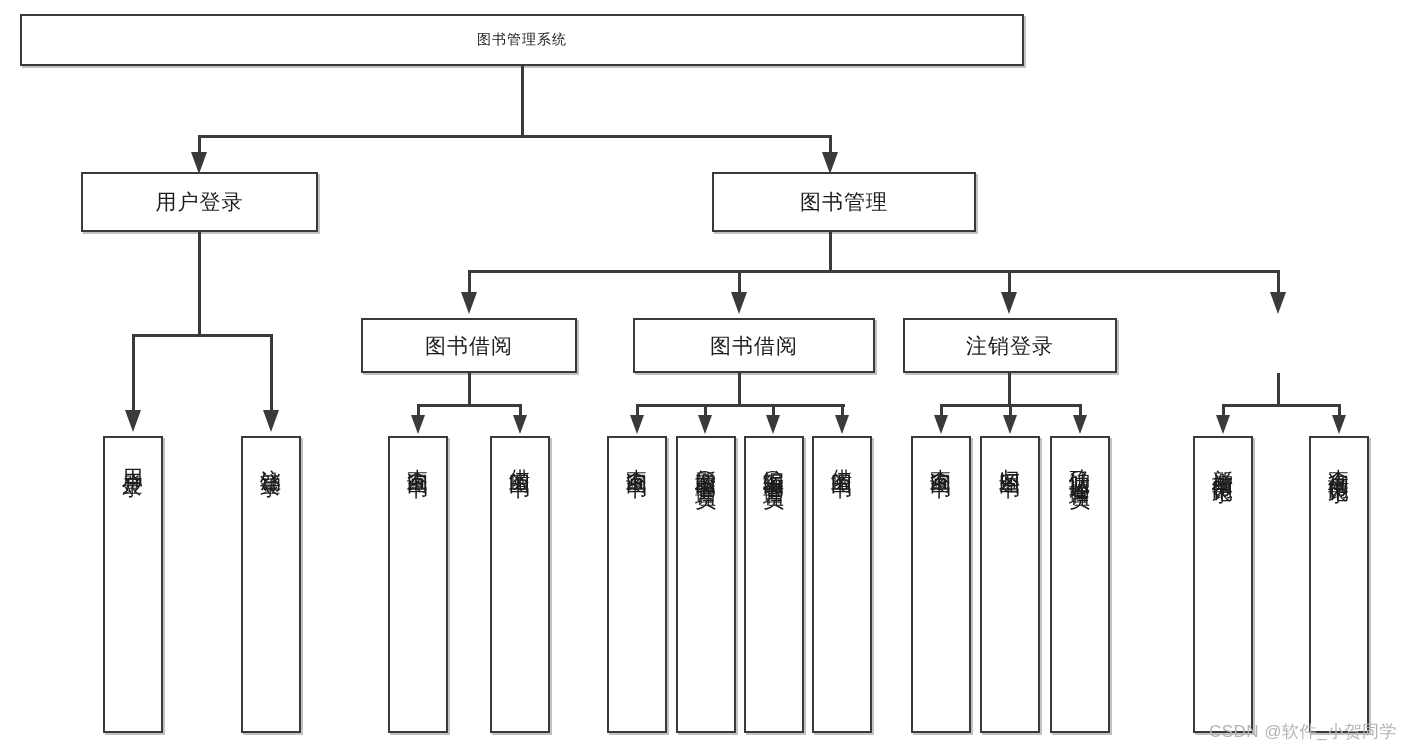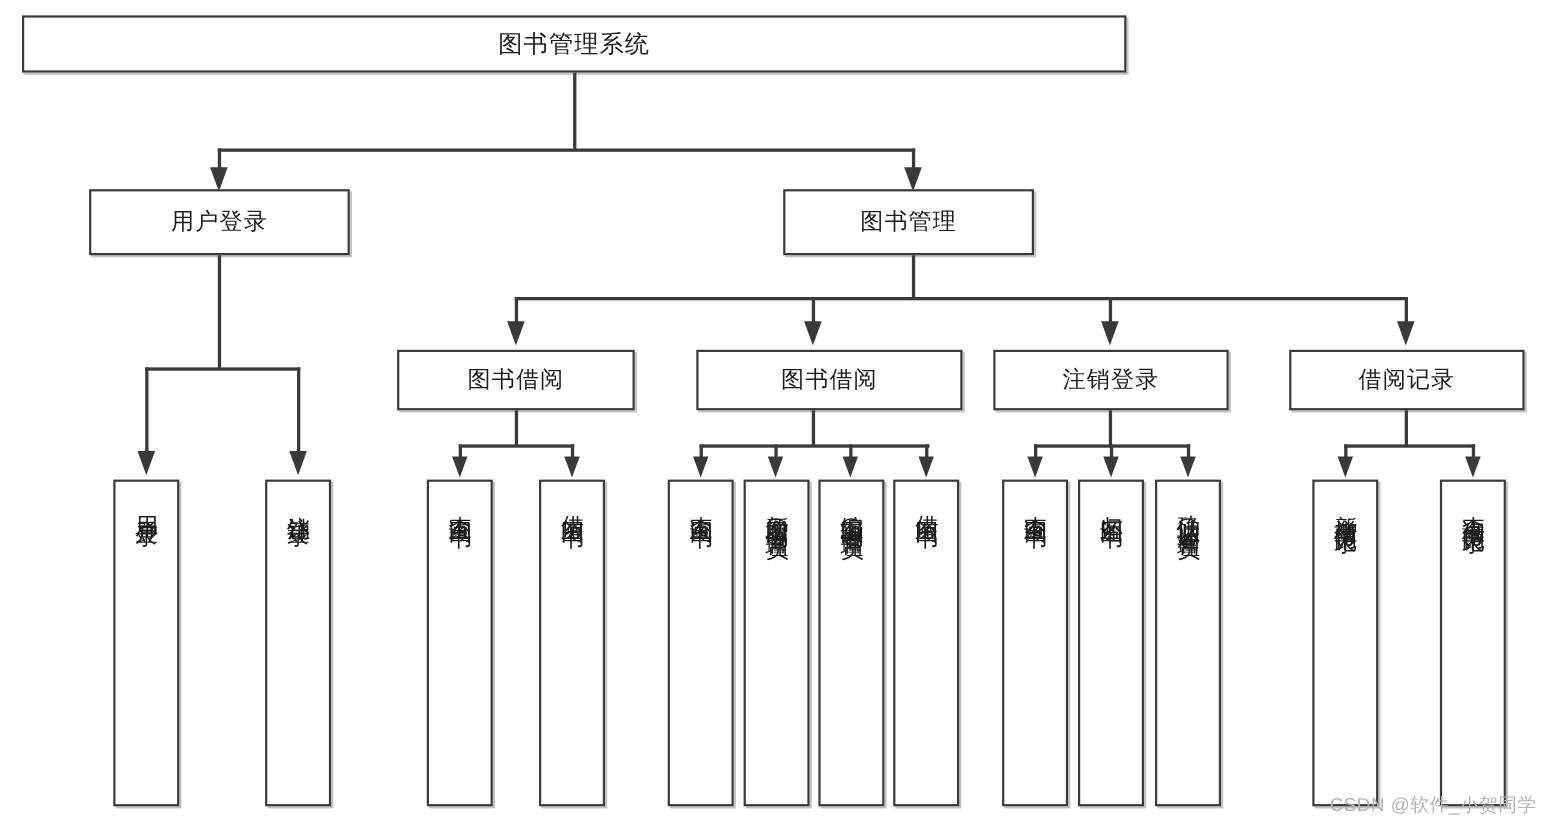--- a/index.html
+++ b/index.html
@@ -29,21 +29,21 @@
     align-items: center;
     justify-content: center;
     color: #1c1c1c;
     letter-spacing: 1px;
   }
   .node.h {
     font-size: 21px;
     line-height: 1.1;
   }
   .node.root {
-    font-size: 22px;
+    font-size: 14px;
   }
   
   .node.v {
     font-size: 21px;
     align-items: flex-start;
     justify-content: center;
     padding-top: 14px;
   }
   .node.v .vtext {
     writing-mode: vertical-rl;
@@ -101,21 +101,21 @@
   <div class="line vert" style="left:198px; top:135px; width:3px; height:27px;"></div>
   <div class="arrow" style="left:191px; top:152px;"></div>
 
   <div class="line vert" style="left:829px; top:135px; width:3px; height:27px;"></div>
   <div class="arrow" style="left:822px; top:152px;"></div>
 
   <div class="node h" style="left:81px; top:172px; width:237px; height:60px;">
     <span>用户登录</span>
   </div>
 
-  <div class="node h" style="left:712px; top:172px; width:228px; height:60px;">
+  <div class="node h" style="left:712px; top:172px; width:264px; height:60px;">
     <span>图书管理</span>
   </div>
 
   <div class="line vert" style="left:198px; top:232px; width:3px; height:104px;"></div>
   <div class="line horz" style="left:132px; top:334px; width:141px; height:3px;"></div>
   <div class="line vert" style="left:132px; top:334px; width:3px; height:81px;"></div>
   <div class="arrow" style="left:125px; top:410px;"></div>
   <div class="line vert" style="left:270px; top:334px; width:3px; height:81px;"></div>
   <div class="arrow" style="left:263px; top:410px;"></div>
 
@@ -135,23 +135,20 @@
   <div class="arrow" style="left:1270px; top:292px;"></div>
 
   <div class="node h" style="left:361px; top:318px; width:216px; height:55px;">
     <span>图书借阅</span>
   </div>
   <div class="node h" style="left:633px; top:318px; width:242px; height:55px;">
     <span>图书借阅</span>
   </div>
   <div class="node h" style="left:903px; top:318px; width:214px; height:55px;">
     <span>注销登录</span>
-  </div>
-  <div class="node h" style="left:1172px; top:318px; width:214px; height:55px;">
-    <span>借阅记录</span>
   </div>
 
   <div class="line vert" style="left:468px; top:373px; width:3px; height:33px;"></div>
   <div class="line horz" style="left:417px; top:404px; width:105px; height:3px;"></div>
   <div class="line vert" style="left:417px; top:404px; width:3px; height:16px;"></div>
   <div class="arrow small" style="left:411px; top:415px;"></div>
   <div class="line vert" style="left:519px; top:404px; width:3px; height:16px;"></div>
   <div class="arrow small" style="left:513px; top:415px;"></div>
 
   <div class="line vert" style="left:738px; top:373px; width:3px; height:33px;"></div>

